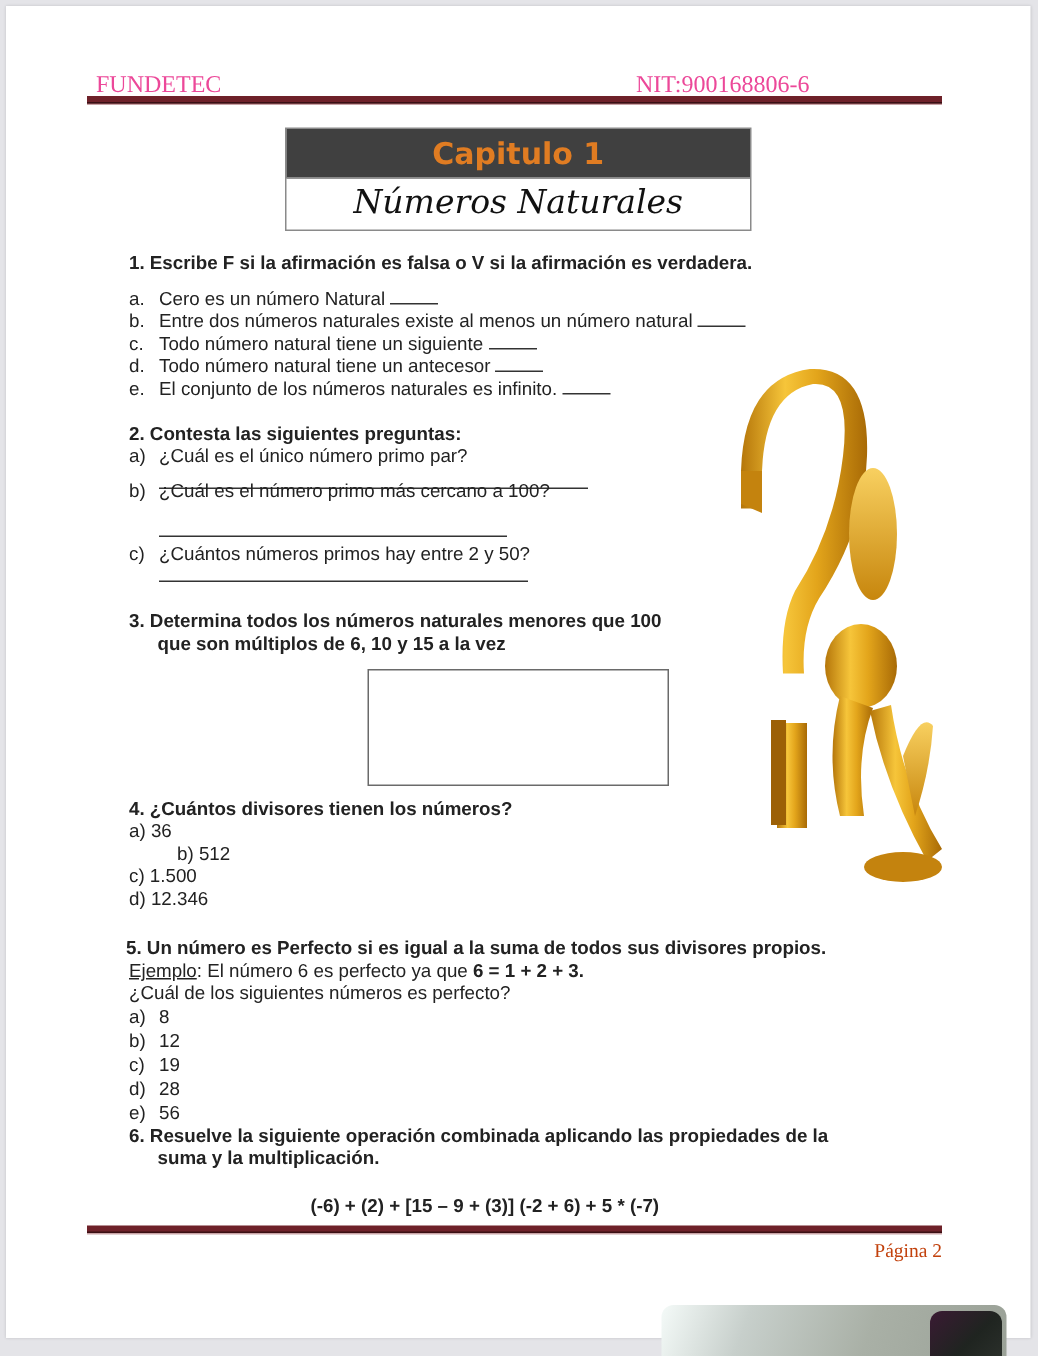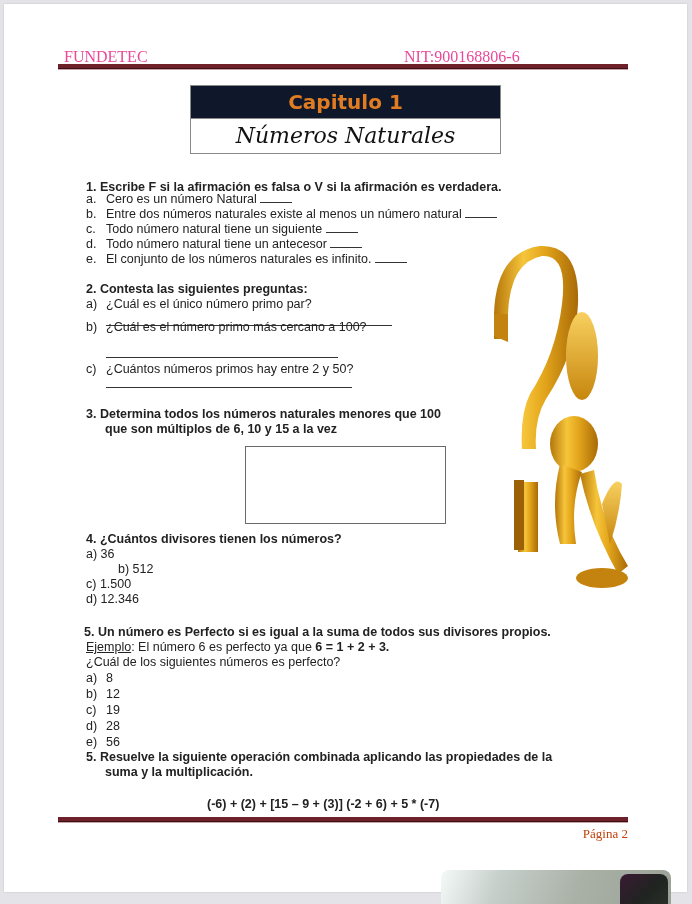--- a/index.html
+++ b/index.html
@@ -12,35 +12,35 @@
       position: absolute; left: 4px; top: 4px; width: 683px; height: 888px;
       background: #ffffff;
       box-shadow: 0 0 2px rgba(0,0,0,0.15);
     }
     .hdr-left, .hdr-right {
       position: absolute; top: 44px;
       font-family: "Liberation Serif", "DejaVu Serif", serif;
       font-size: 16px; color: #ec4899;
     }
     .hdr-left { left: 60px; }
-    .hdr-right { left: 400px; }
+    .hdr-right { left: 420px; }
     .rule {
       position: absolute; left: 58px; width: 570px; height: 4px;
       background: #6e2129;
       border-bottom: 1px solid #3a1015;
       box-shadow: 0 1px 0 #c9a3a6;
     }
     .rule.top { top: 64px; }
     .rule.bottom { top: 817px; }
     .title-box {
       position: absolute; left: 190px; top: 85px; width: 309px; height: 67px;
       border: 1px solid #8a8a8a;
     }
     .title-cap {
-      height: 32px; background: #0f172a; border-bottom: 1px solid #8a8a8a;
+      height: 32px; background: #404040; border-bottom: 1px solid #8a8a8a;
       text-align: center; line-height: 32px;
       font-family: "DejaVu Sans", sans-serif; font-size: 20px; font-weight: bold;
       color: #e07c22;
     }
     .title-sub {
       height: 34px; text-align: center; line-height: 34px;
       font-family: "DejaVu Serif", serif; font-style: italic; font-size: 22px;
       color: #111;
     }
     .txt { position: absolute; font-size: 12.5px; color: #222; white-space: nowrap; line-height: 15px; }
@@ -77,21 +77,21 @@
   <div class="hdr-right">NIT:900168806-6</div>
 </div>
 
 <div class="rule top"></div>
 
 <div class="title-box">
   <div class="title-cap">Capitulo 1</div>
   <div class="title-sub">Números Naturales</div>
 </div>
 
-<div class="txt b" style="left:86px; top:180px;">1.  Escribe F si la afirmación es falsa o V si la afirmación es verdadera.</div>
+<div class="txt b" style="left:86px; top:168px;">1.  Escribe F si la afirmación es falsa o V si la afirmación es verdadera.</div>
 <div class="txt" style="left:86px; top:191px;">
   <span class="lab">a.</span><span>Cero es un número Natural</span>
   <span class="blank" style="width:32px;"></span>
 </div>
 <div class="txt" style="left:86px; top:206px;">
   <span class="lab">b.</span><span>Entre dos números naturales existe al menos un número natural</span>
   <span class="blank" style="width:32px;"></span>
 </div>
 <div class="txt" style="left:86px; top:221px;">
   <span class="lab">c.</span><span>Todo número natural tiene un siguiente</span>
@@ -152,21 +152,21 @@
 <div class="txt" style="left:86px; top:703px;">
   <span class="lab">c)</span><span>19</span>
 </div>
 <div class="txt" style="left:86px; top:719px;">
   <span class="lab">d)</span><span>28</span>
 </div>
 <div class="txt" style="left:86px; top:735px;">
   <span class="lab">e)</span><span>56</span>
 </div>
 
-<div class="txt b" style="left:86px; top:750px;">5.  Resuelve la siguiente operación combinada aplicando las propiedades de la</div>
+<div class="txt b" style="left:86px; top:750px;">6.  Resuelve la siguiente operación combinada aplicando las propiedades de la</div>
 <div class="txt b" style="left:105px; top:765px;">suma y la multiplicación.</div>
 <div class="txt b" style="left:207px; top:797px;">(-6) + (2) + [15 – 9 + (3)] (-2 + 6) + 5 * (-7)</div>
 
 <div class="rule bottom"></div>
 <div class="page-num">Página 2</div>
 
 <svg class="art" viewBox="0 0 140 350">
   <defs>
     <linearGradient id="gold" x1="0" y1="0" x2="1" y2="0">
       <stop offset="0" stop-color="#b5760a"></stop>

